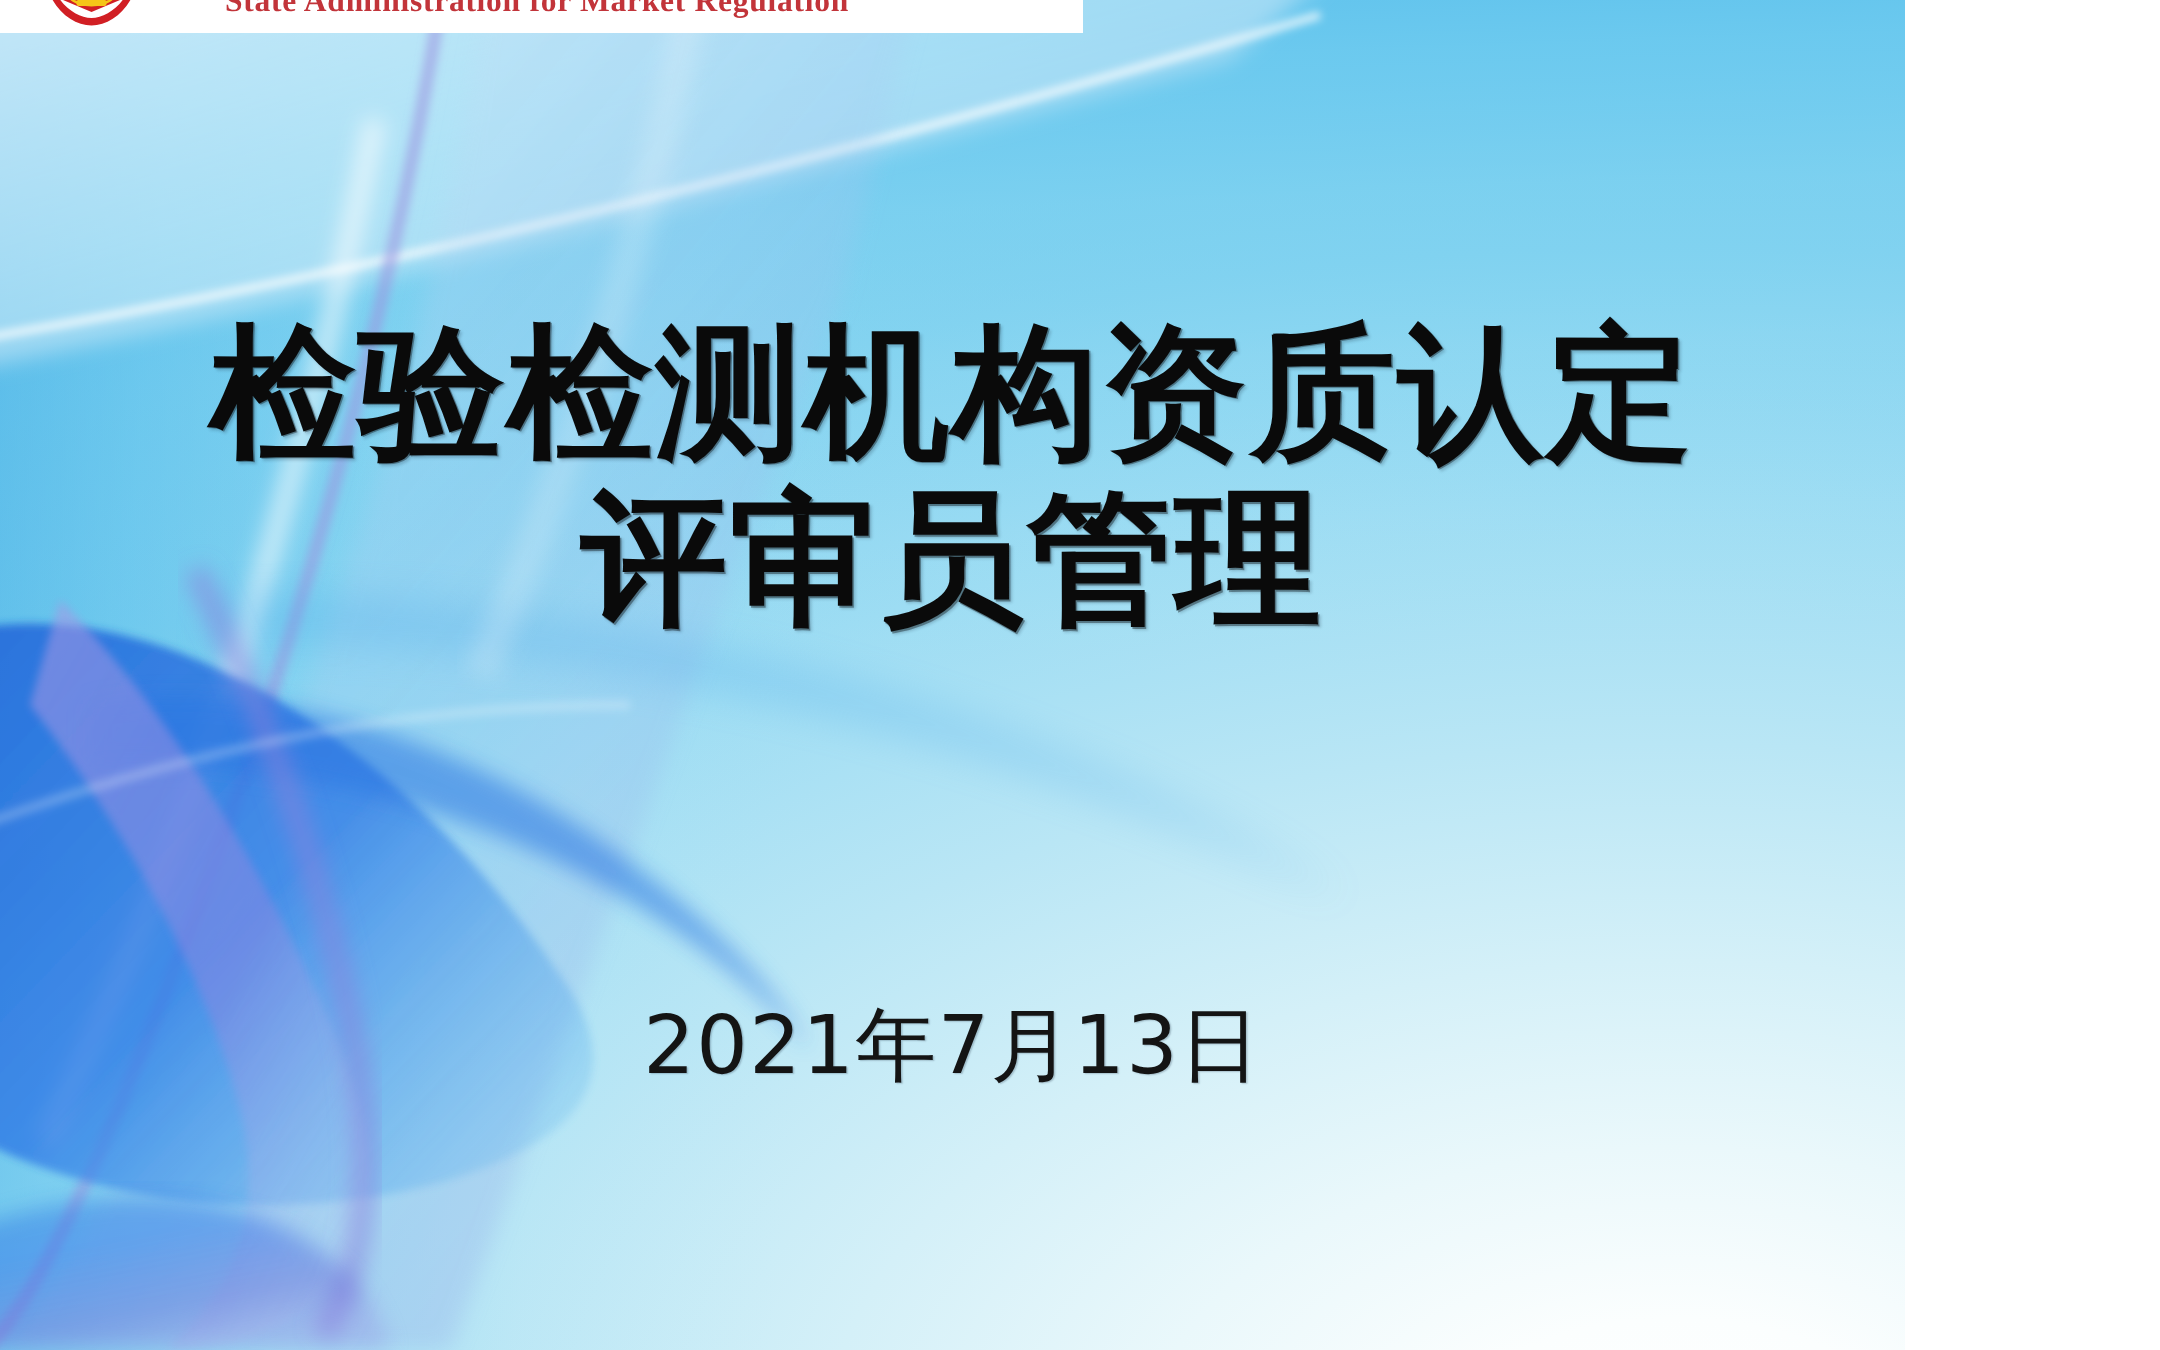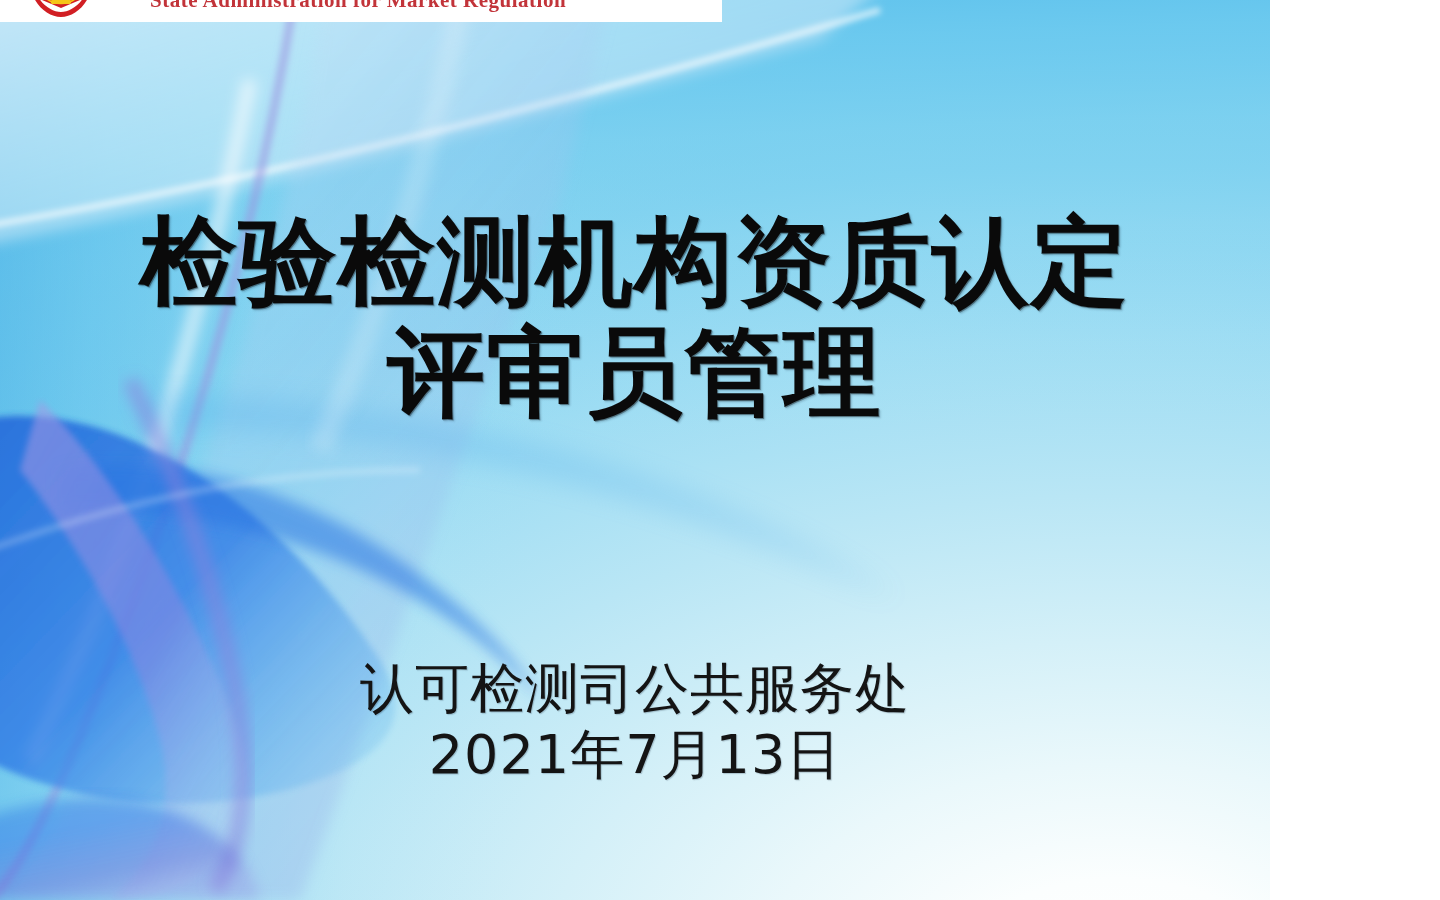--- a/index.html
+++ b/index.html
@@ -234,17 +234,16 @@
     </svg>
     <div class="org-name-en">State Administration for Market Regulation</div>
   </div>
 
   <div class="title-block">
     <div class="title-line title-line-1">检验检测机构资质认定</div>
     <div class="title-line title-line-2">评审员管理</div>
   </div>
 
   <div class="subtitle-block">
-    <div class="subtitle-line subtitle-line-1">认可检测司公共服务处</div>
     <div class="subtitle-line subtitle-line-2">2021年7月13日</div>
   </div>
 
 </div>
 
 </body></html>

